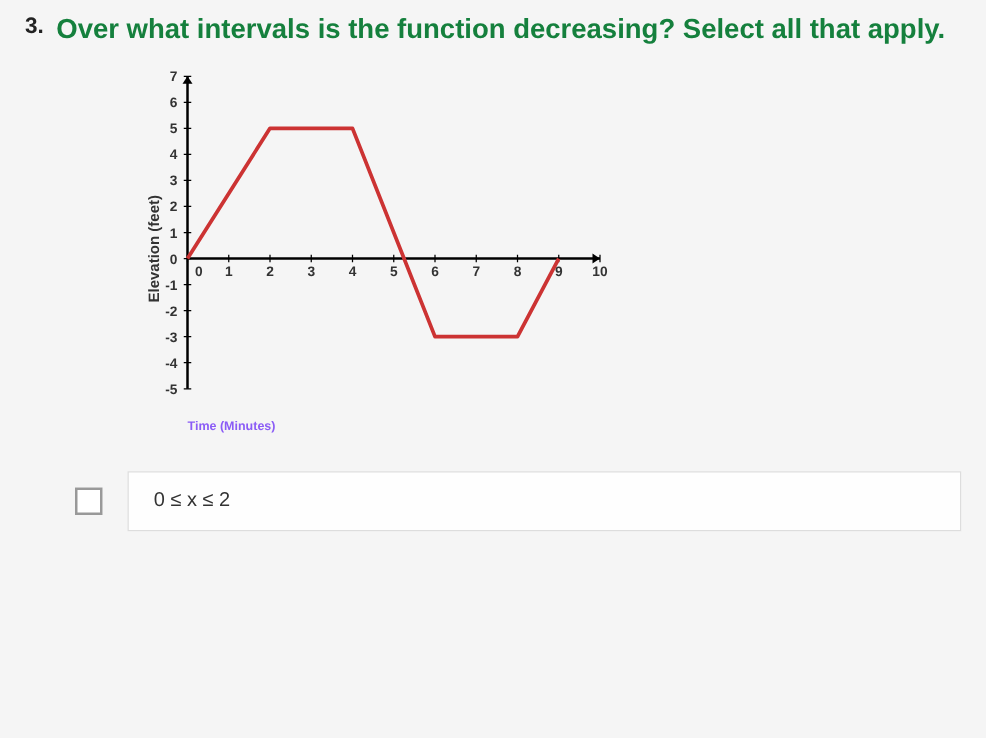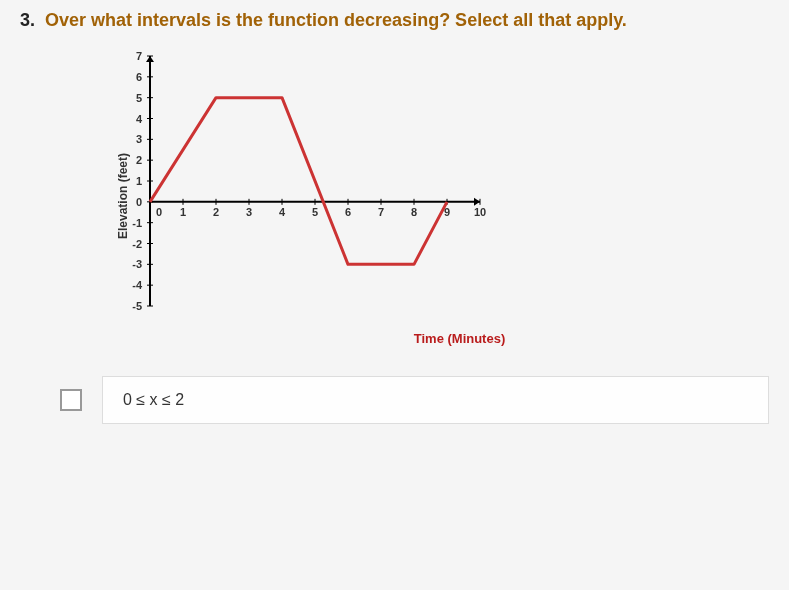--- a/index.html
+++ b/index.html
@@ -17,44 +17,44 @@
       gap: 10px;
       margin-bottom: 15px;
     }
     .question-number {
       font-weight: bold;
       font-size: 18px;
       color: #222;
     }
     .question-text {
       font-weight: bold;
-      font-size: 18px;
-      color: #a16207;
+      font-size: 22px;
+      color: #15803d;
     }
     .chart-container {
       margin-left: 90px;
       margin-bottom: 30px;
       position: relative;
     }
     .chart-svg { display: block; }
     .y-axis-label {
       position: absolute;
       left: -30px;
       top: 50%;
       transform: translateY(-50%) rotate(-90deg);
       font-size: 12px;
       font-weight: bold;
       color: #333;
       white-space: nowrap;
     }
     .x-axis-label {
-      text-align: center;
-      font-size: 13px;
+      text-align: left;
+      font-size: 10px;
       font-weight: bold;
-      color: #b91c1c;
+      color: #8b5cf6;
       margin-top: 5px;
       margin-left: 40px;
     }
     .options {
       margin-left: 40px;
       margin-top: 30px;
     }
     .option-row {
       display: flex;
       align-items: center;

